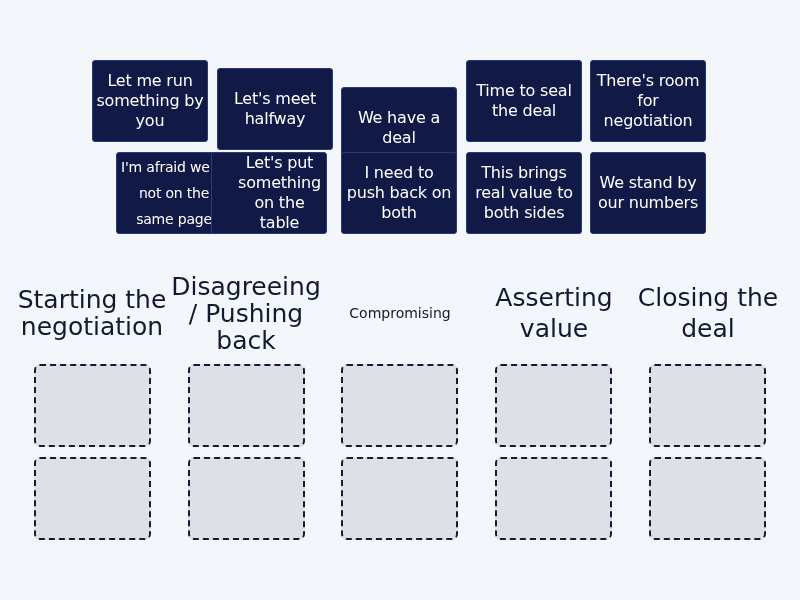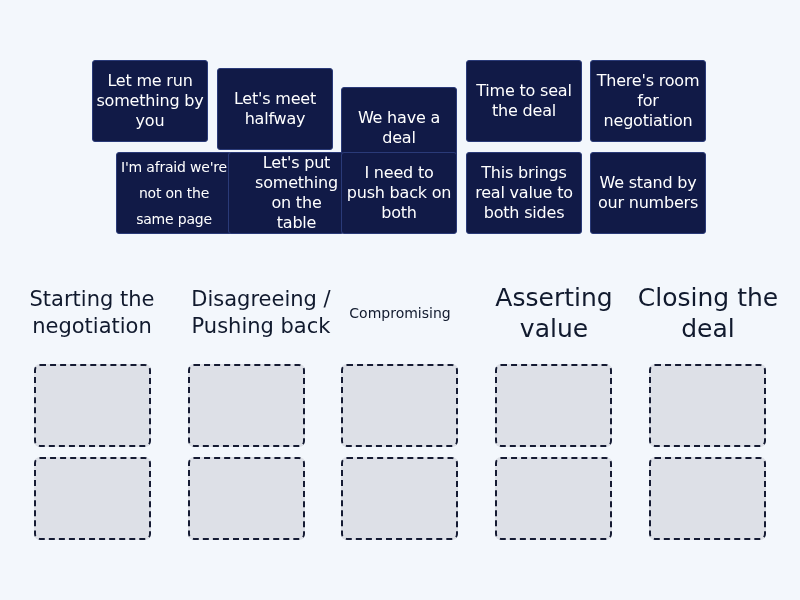--- a/index.html
+++ b/index.html
@@ -25,21 +25,21 @@
     letter-spacing: -0.2px;
   }
   .card.small { font-size: 14px; line-height: 26px; margin-left: 24px; }
   .header {
     position: absolute;
     width: 150px;
     text-align: center;
     color: #111a2e;
     display: flex; align-items: center; justify-content: center;
   }
-  .h-lg { font-size: 21px; line-height: 27px; }
+  .h-lg { font-size: 25px; line-height: 27px; }
   .h-xl { font-size: 25px; line-height: 31px; }
   .h-sm { font-size: 14px; line-height: 22px; }
   .zone {
     position: absolute;
     width: 117px; height: 83px;
     background: #dde0e7;
     border: 2px dashed #151b33;
     border-radius: 6px;
     box-sizing: border-box;
   }
@@ -59,37 +59,37 @@
 <div class="card" style="left:466px;top:60px;">
     <span>Time to seal the deal</span>
   </div>
 <div class="card" style="left:590px;top:60px;">
     <span>There's room for negotiation</span>
   </div>
 
 <div class="card small" style="left:92px;top:152px;">
     <span>I'm afraid we're not on the same page</span>
   </div>
-<div class="card" style="left:228px;top:152px;padding-left:24px;">
+<div class="card" style="left:211px;top:152px;padding-left:24px;">
     <span>Let's put something on the table</span>
   </div>
 <div class="card" style="left:341px;top:152px;">
     <span>I need to push back on both</span>
   </div>
 <div class="card" style="left:466px;top:152px;">
     <span>This brings real value to both sides</span>
   </div>
 <div class="card" style="left:590px;top:152px;">
     <span>We stand by our numbers</span>
   </div>
 
 <div class="header h-lg" style="left:17px;top:272px;width:150px;height:82px;">
     <span>Starting the negotiation</span>
   </div>
-<div class="header h-lg" style="left:186px;top:272px;width:150px;height:82px;">
+<div class="header h-lg" style="left:171px;top:272px;width:150px;height:82px;">
     <span>Disagreeing / Pushing back</span>
   </div>
 <div class="header h-sm" style="left:325px;top:272px;width:150px;height:82px;">
     <span>Compromising</span>
   </div>
 <div class="header h-xl" style="left:479px;top:272px;width:150px;height:82px;">
     <span>Asserting value</span>
   </div>
 <div class="header h-xl" style="left:633px;top:272px;width:150px;height:82px;justify-content:center;">
     <span>Closing the deal</span>

